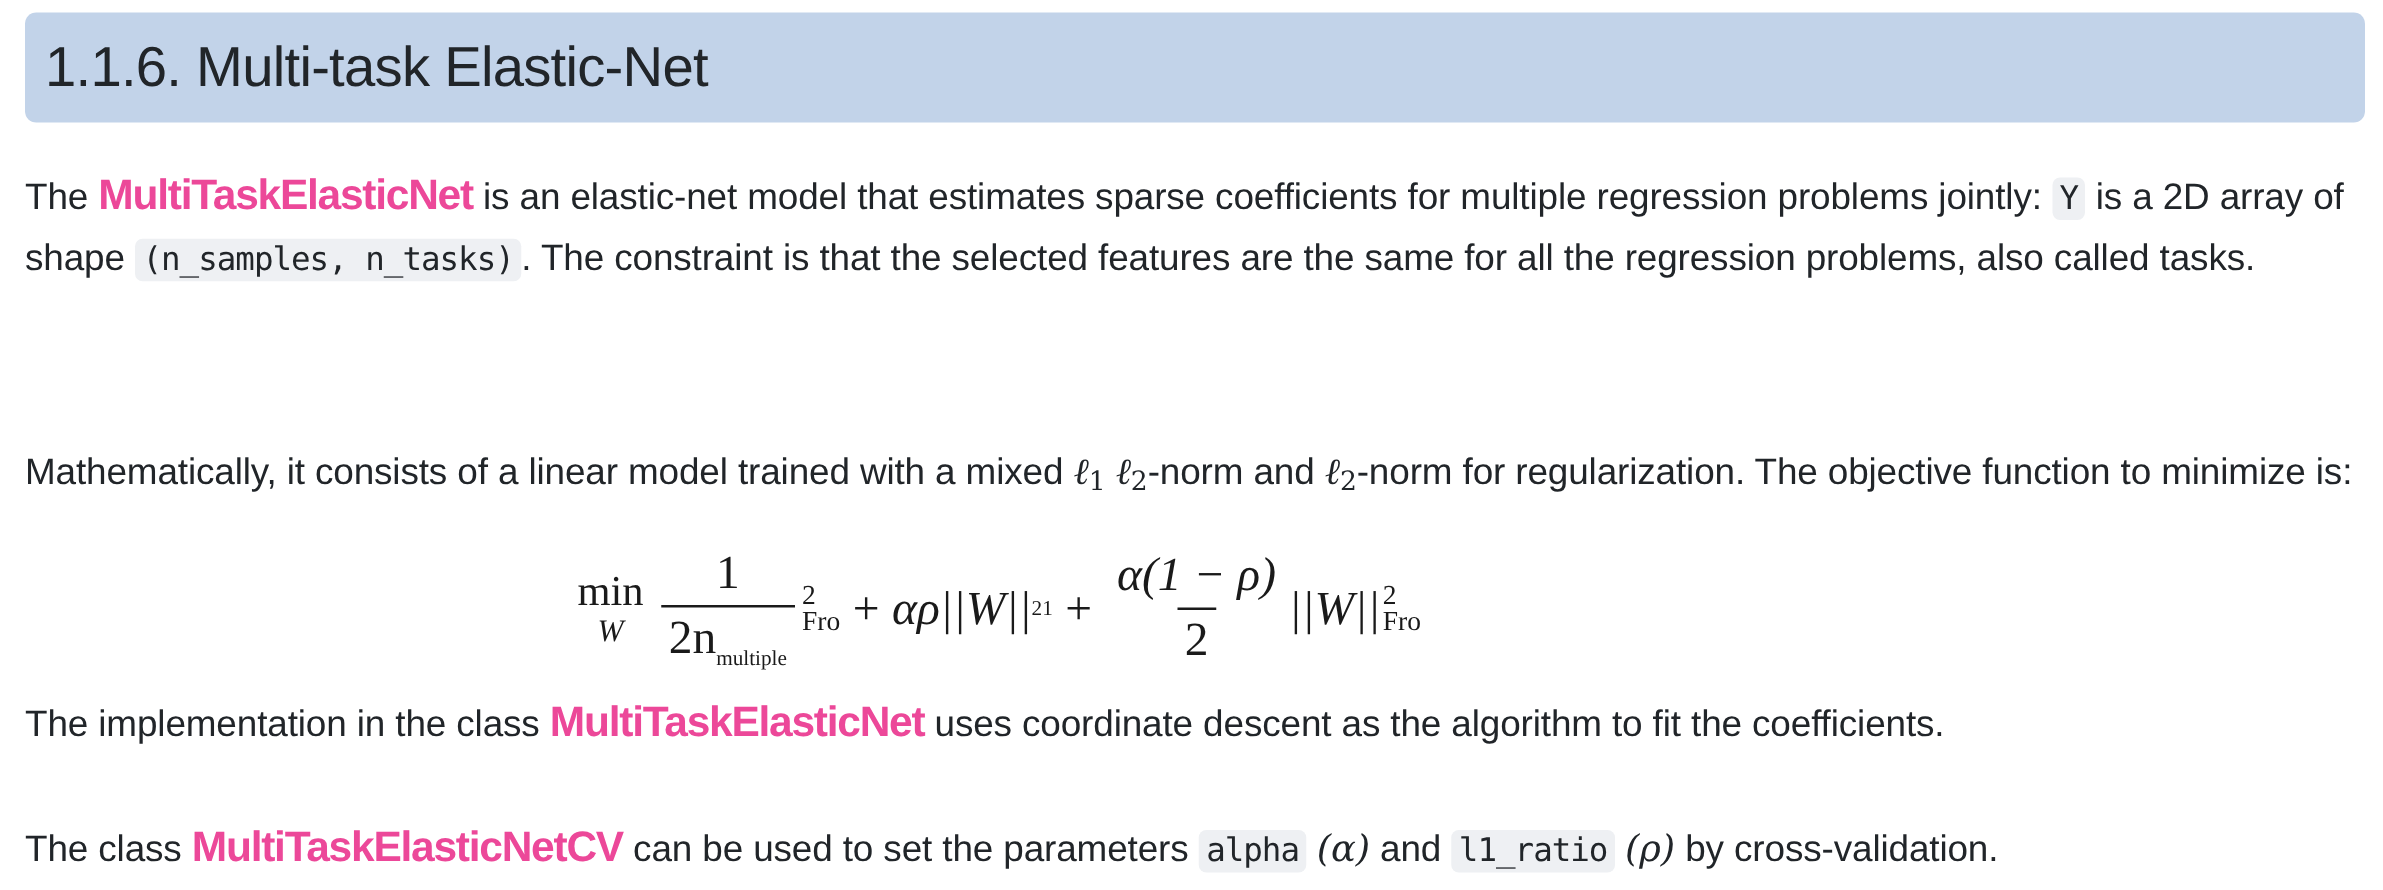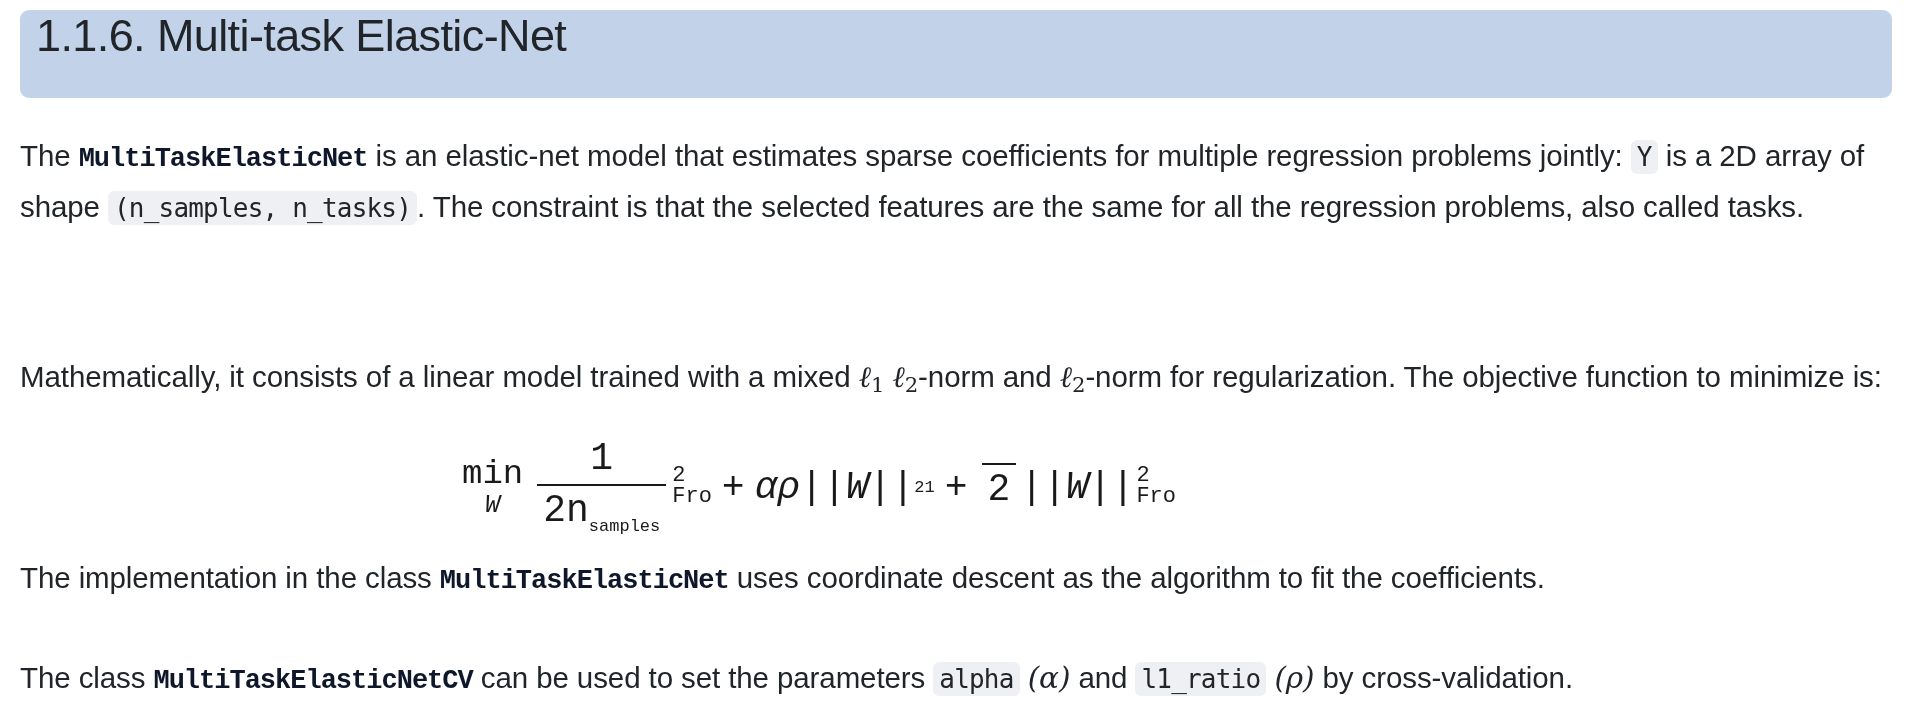--- a/index.html
+++ b/index.html
@@ -5,52 +5,52 @@
   html, body { margin: 0; padding: 0; background: #ffffff; }
   body {
     width: 1906px; height: 712px; overflow: hidden;
     font-family: "Liberation Sans", "DejaVu Sans", sans-serif;
     color: #212529;
   }
   .section-header {
     position: absolute; left: 20px; top: 10px; width: 1872px; height: 88px;
     background: #c2d3e9; border-radius: 9px;
     box-sizing: border-box; padding-left: 16px;
-    display: flex; 
+    display: flex; align-items: center;
   }
   .section-header h2 {
     margin: 0; font-size: 45px; font-weight: 500; letter-spacing: -0.6px;
     color: #212529;
   }
   .para {
     position: absolute; left: 20px; width: 1870px;
     font-size: 29.5px; line-height: 48px; margin: 0;
     letter-spacing: -0.1px;
   }
   .p1 { top: 132px; }
   .p2 { top: 308px; margin-top: 45px; }
   .p3 { top: 554px; }
   .p4 { top: 654px; }
   a.api-link {
-    font-family: Liberation Mono, monospace;
-    font-weight: bold; color: #0f172a; text-decoration: none;
-    font-size: 27px; letter-spacing: -1px;
+    font-family: Liberation Sans, sans-serif;
+    font-weight: bold; color: #ec4899; text-decoration: none;
+    font-size: 34px; letter-spacing: -1px;
   }
   code.inline {
     font-family: "DejaVu Sans Mono", "Liberation Mono", monospace;
     background: #eef0f3; border-radius: 6px; padding: 2px 6px;
     font-size: 26px; letter-spacing: -0.8px; color: #212529;
   }
   .math-i { font-family: "DejaVu Serif", "Liberation Serif", serif; font-style: italic; }
   .math-sub { font-family: "DejaVu Serif", "Liberation Serif", serif; font-size: 0.72em; vertical-align: -0.25em; font-style: normal; }
   
   .equation {
     position: absolute; left: 462px; top: 432px; height: 110px;
     display: flex; align-items: center;
-    font-family: Liberation Mono, monospace;
+    font-family: Liberation Serif, serif;
     font-size: 38px; color: #1a1a1a;
   }
   .eq-min { display: inline-flex; flex-direction: column; align-items: center; margin-right: 10px; line-height: 1; }
   .eq-min .op { font-size: 34px; font-style: normal; }
   .eq-min .under { font-size: 25px; font-style: italic; margin-top: 2px; }
   .frac { display: inline-flex; flex-direction: column; align-items: center; margin: 0 4px; }
   .frac .num { padding: 0 6px 4px 6px; line-height: 1.1; }
   .frac .den { border-top: 2px solid #1a1a1a; padding: 4px 6px 0 6px; line-height: 1.1; }
   .it { font-style: italic; }
   .sub { font-size: 17px; vertical-align: -10px; }
@@ -68,31 +68,32 @@
 
 <p class="para p2"><span>Mathematically, it consists of a linear model trained with a mixed </span><span class="math-i">ℓ</span><span class="math-sub">1</span> <span class="math-i">ℓ</span><span class="math-sub">2</span><span>-norm and </span><span class="math-i">ℓ</span><span class="math-sub">2</span><span>-norm for regularization. The objective function to minimize is:</span></p>
 
 <div class="equation">
   <span class="eq-min">
     <span class="op">min</span>
     <span class="under">W</span>
   </span>
   <span class="frac">
     <span class="num">1</span>
-    <span class="den"><span>2n</span><span class="sub">samples</span></span>
+    <span class="den"><span>2n</span><span class="sub">multiple</span></span>
   </span>
   <span class="supsub">
       <span>2</span>
       <span>Fro</span>
     </span>
   <span class="op-sym">+</span>
   <span class="it">αρ||W||</span>
     <span class="sub">21</span>
   <span class="op-sym">+</span>
   <span class="frac">
+    <span class="num it">α(1 − ρ)</span>
     <span class="den">2</span>
   </span>
   <span class="it">||W||</span>
   <span class="supsub">
       <span>2</span>
       <span>Fro</span>
     </span>
 </div>
 
 <p class="para p3"><span>The implementation in the class </span><a class="api-link" href="#">MultiTaskElasticNet</a><span> uses coordinate descent as the algorithm to fit the coefficients.</span></p>

